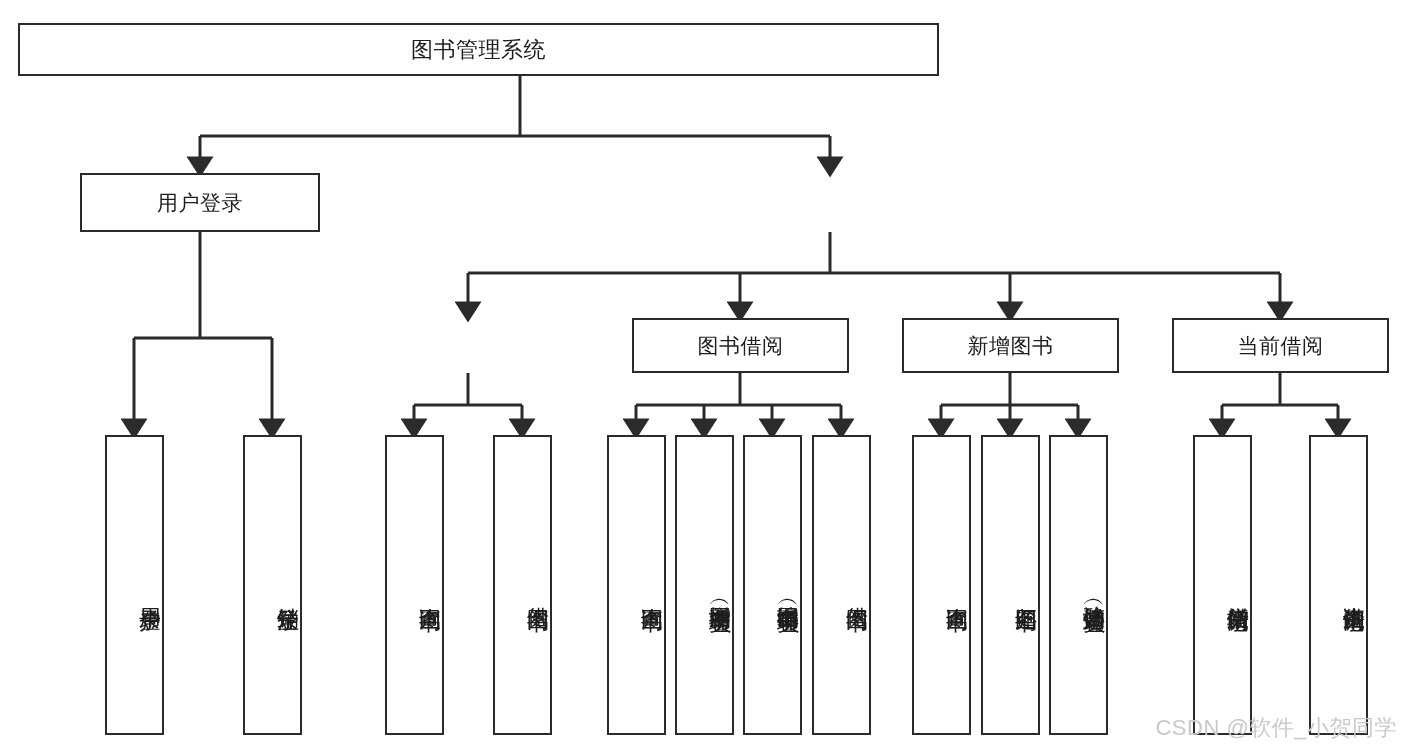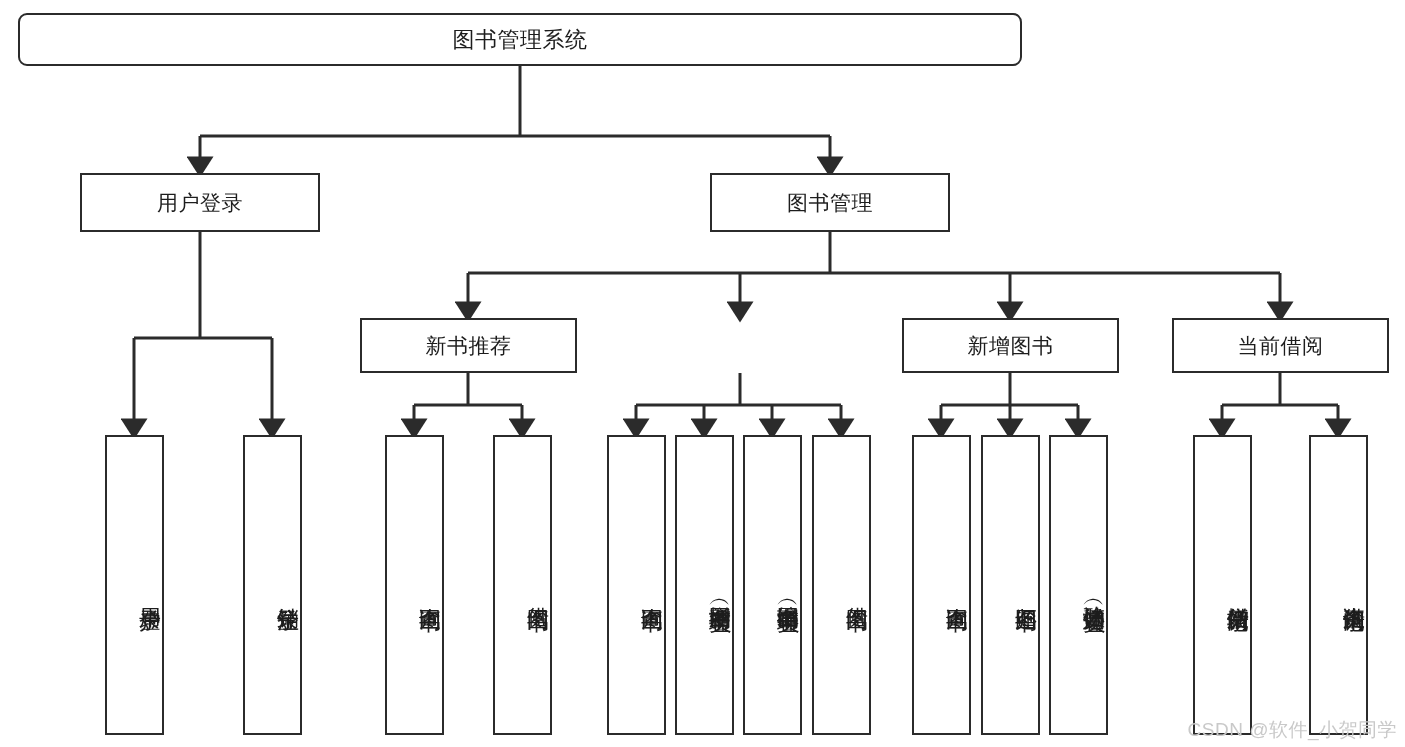--- a/index.html
+++ b/index.html
@@ -54,21 +54,21 @@
   }
   .node.leaf .vtext {
     writing-mode: vertical-rl;
     text-orientation: upright;
     display: block;
   }
   .watermark {
     position: absolute;
     right: 8px;
     bottom: 4px;
-    font-size: 19px;
+    font-size: 22px;
     color: #c9c9c9;
     white-space: nowrap;
     letter-spacing: 0.5px;
   }
 </style>
 </head>
 <body>
 
 <div id="canvas">
 
@@ -115,33 +115,30 @@
       <path d="M1010,405 L1010,428" marker-end="url(#arrow)"></path>
       <path d="M1078,405 L1078,428" marker-end="url(#arrow)"></path>
 
       <path d="M1280,373 L1280,405"></path>
       <path d="M1222,405 L1338,405"></path>
       <path d="M1222,405 L1222,428" marker-end="url(#arrow)"></path>
       <path d="M1338,405 L1338,428" marker-end="url(#arrow)"></path>
     </g>
   </svg>
 
-  <div class="node horiz root" style="left:18px; top:13px; width:1004px; height:53px;border-radius:9px;">
+  <div class="node horiz root" style="left:18px; top:23px; width:921px; height:53px;">
     <span>图书管理系统</span>
   </div>
 
   <div class="node horiz" style="left:80px; top:173px; width:240px; height:59px;">
     <span>用户登录</span>
   </div>
-  <div class="node horiz" style="left:710px; top:173px; width:240px; height:59px;">
-    <span>图书管理</span>
-  </div>
 
-  <div class="node horiz" style="left:360px; top:318px; width:217px; height:55px;">
-    <span>新书推荐</span>
+  <div class="node horiz" style="left:632px; top:318px; width:217px; height:55px;">
+    <span>图书借阅</span>
   </div>
   <div class="node horiz" style="left:902px; top:318px; width:217px; height:55px;">
     <span>新增图书</span>
   </div>
   <div class="node horiz" style="left:1172px; top:318px; width:217px; height:55px;">
     <span>当前借阅</span>
   </div>
 
   <div class="node leaf" style="left:105px; top:435px; width:59px; height:300px;">
     <span class="vtext">用户登录</span>

